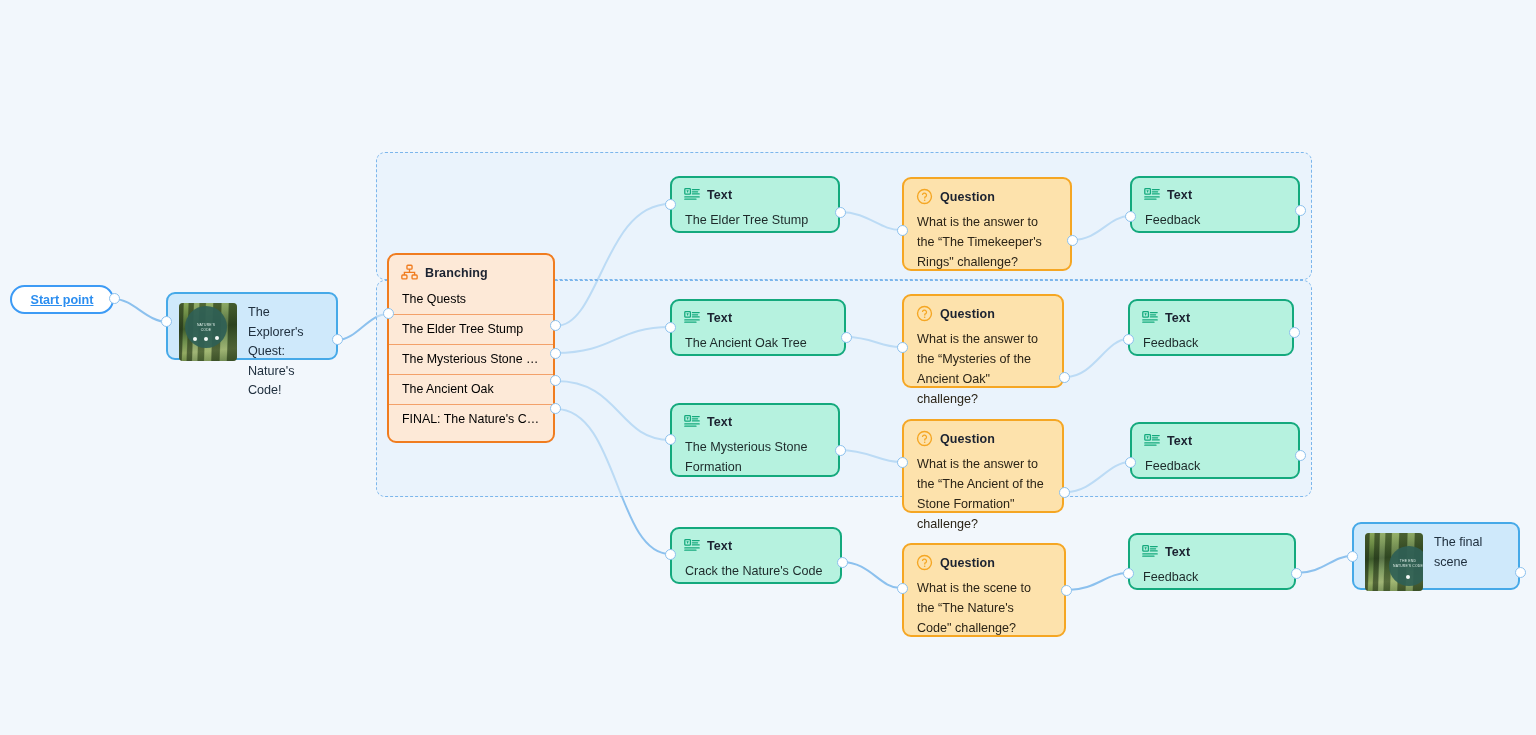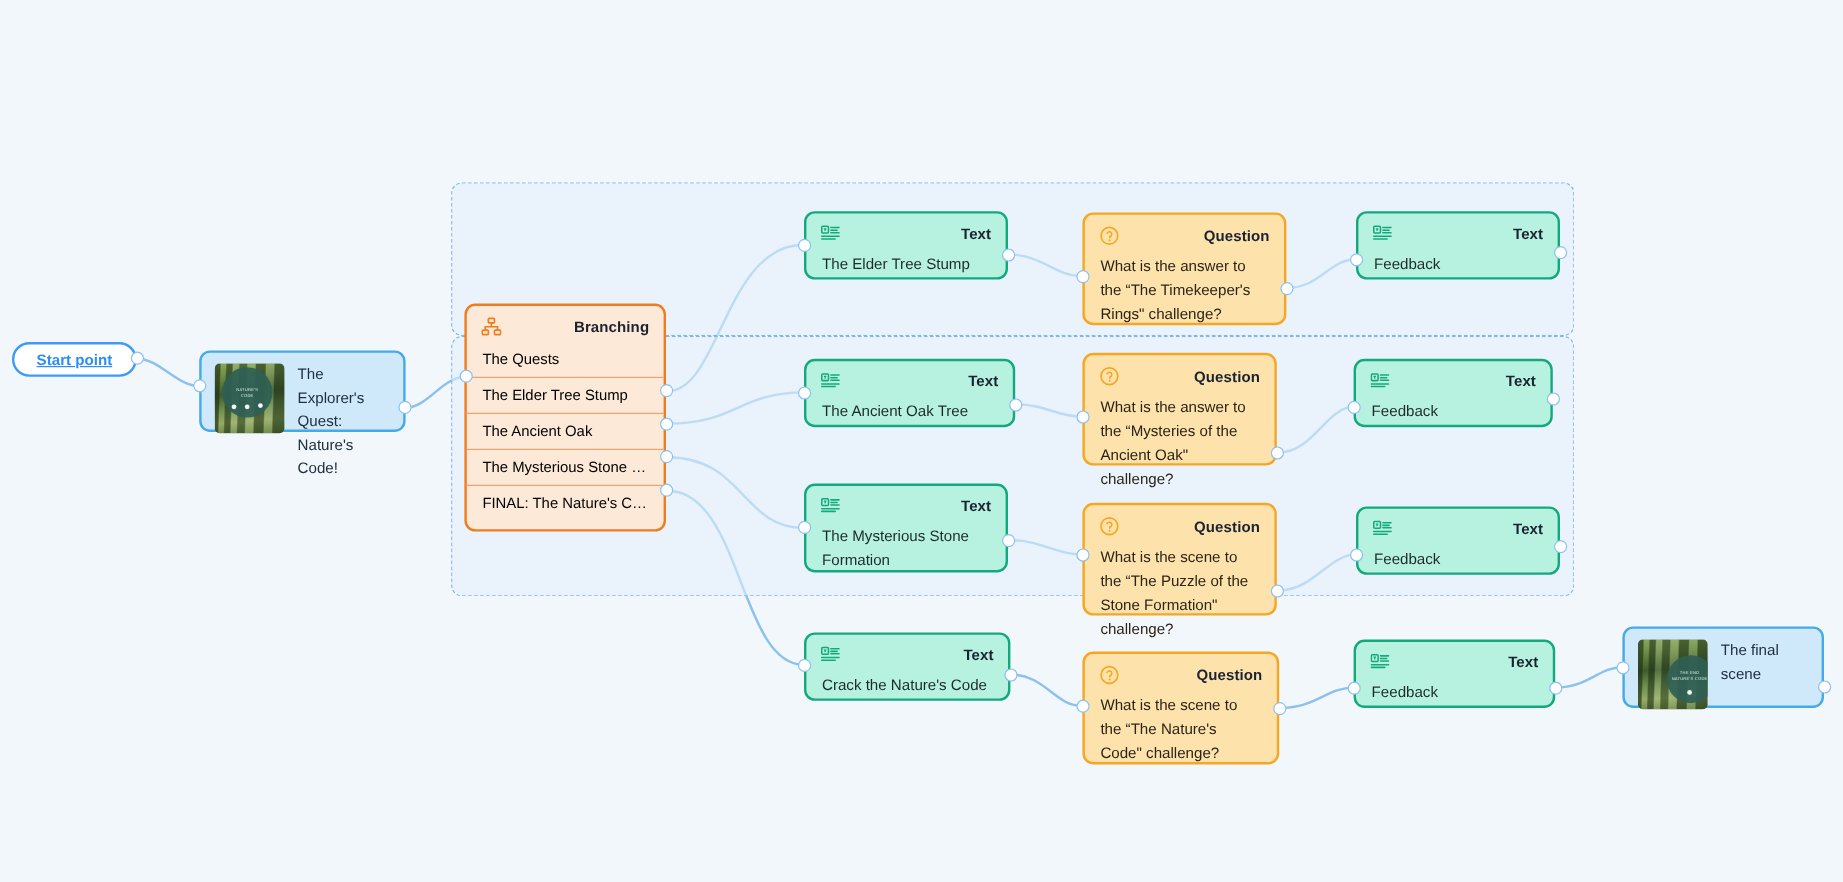--- a/index.html
+++ b/index.html
@@ -33,21 +33,20 @@
     border-radius: 9px;
     border: 2px solid #999;
     background: #fff;
     z-index: 3;
   }
   .node-head {
     display: flex;
     align-items: center;
     gap: 7px;
     padding: 9px 12px 2px 12px;
-    justify-content: space-between;
   }
   .node-title {
     font-size: 12.5px;
     font-weight: bold;
     color: #1b2230;
     letter-spacing: .1px;
   }
   .node-body {
     padding: 6px 13px 11px 13px;
     font-size: 12.6px;
@@ -250,22 +249,22 @@
         <rect x="7" y="1.5" width="6" height="4.5" rx="1" fill="none" stroke="#f07c1f" stroke-width="1.6"></rect>
         <rect x="1" y="13" width="6" height="4.5" rx="1" fill="none" stroke="#f07c1f" stroke-width="1.6"></rect>
         <rect x="13" y="13" width="6" height="4.5" rx="1" fill="none" stroke="#f07c1f" stroke-width="1.6"></rect>
         <path d="M10,6 L10,9.8 M4,13 L4,9.8 L16,9.8 L16,13" fill="none" stroke="#f07c1f" stroke-width="1.6"></path>
       </svg>
       <span class="node-title">Branching</span>
     </div>
     <div class="branch-rows">
       <div class="branch-row">The Quests</div>
       <div class="branch-row">The Elder Tree Stump</div>
+      <div class="branch-row">The Mysterious Stone Fo...</div>
       <div class="branch-row">The Ancient Oak</div>
-      <div class="branch-row">The Mysterious Stone Fo...</div>
       <div class="branch-row">FINAL: The Nature's Code</div>
     </div>
   </div>
   <div class="port" style="left:383px; top:308px;"></div>
   <div class="port" style="left:550px; top:320px;"></div>
   <div class="port" style="left:550px; top:348px;"></div>
   <div class="port" style="left:550px; top:375px;"></div>
   <div class="port" style="left:550px; top:403px;"></div>
 
   <div class="node text" style="left:670px; top:176px; width:170px; height:57px;">
@@ -368,21 +367,21 @@
 
   <div class="node question" style="left:902px; top:419px; width:162px; height:94px;">
     <div class="node-head">
       <svg class="icon" width="17" height="17" viewBox="0 0 20 20">
         <circle cx="10" cy="10" r="8.2" fill="none" stroke="#f5a623" stroke-width="1.6"></circle>
         <path d="M7.7,7.6 a2.4,2.4 0 1,1 2.7,3.2 v1.1" fill="none" stroke="#f5a623" stroke-width="1.5" stroke-linecap="round"></path>
         <circle cx="10.2" cy="14.4" r="0.95" fill="#f5a623"></circle>
       </svg>
       <span class="node-title">Question</span>
     </div>
-    <div class="node-body">What is the scene to the “The Puzzle of the Stone Formation" challenge?</div>
+    <div class="node-body">What is the answer to the “The Ancient of the Stone Formation" challenge?</div>
   </div>
   <div class="port" style="left:897px; top:457px;"></div>
   <div class="port" style="left:1059px; top:487px;"></div>
 
   <div class="node text" style="left:1130px; top:422px; width:170px; height:57px;">
     <div class="node-head">
       <svg class="icon" width="16" height="16" viewBox="0 0 20 20">
         <rect x="1" y="2" width="7" height="7" rx="1" fill="none" stroke="#14a97d" stroke-width="1.6"></rect>
         <path d="M4.5,4.6 L4.5,7 M3.2,4.6 L5.8,4.6" stroke="#14a97d" stroke-width="1.3"></path>
         <path d="M10.5,3.2 H19 M10.5,6 H17 M10.5,8.6 H19 M1,12.4 H19 M1,15.2 H15" stroke="#14a97d" stroke-width="1.6" stroke-linecap="round"></path>

